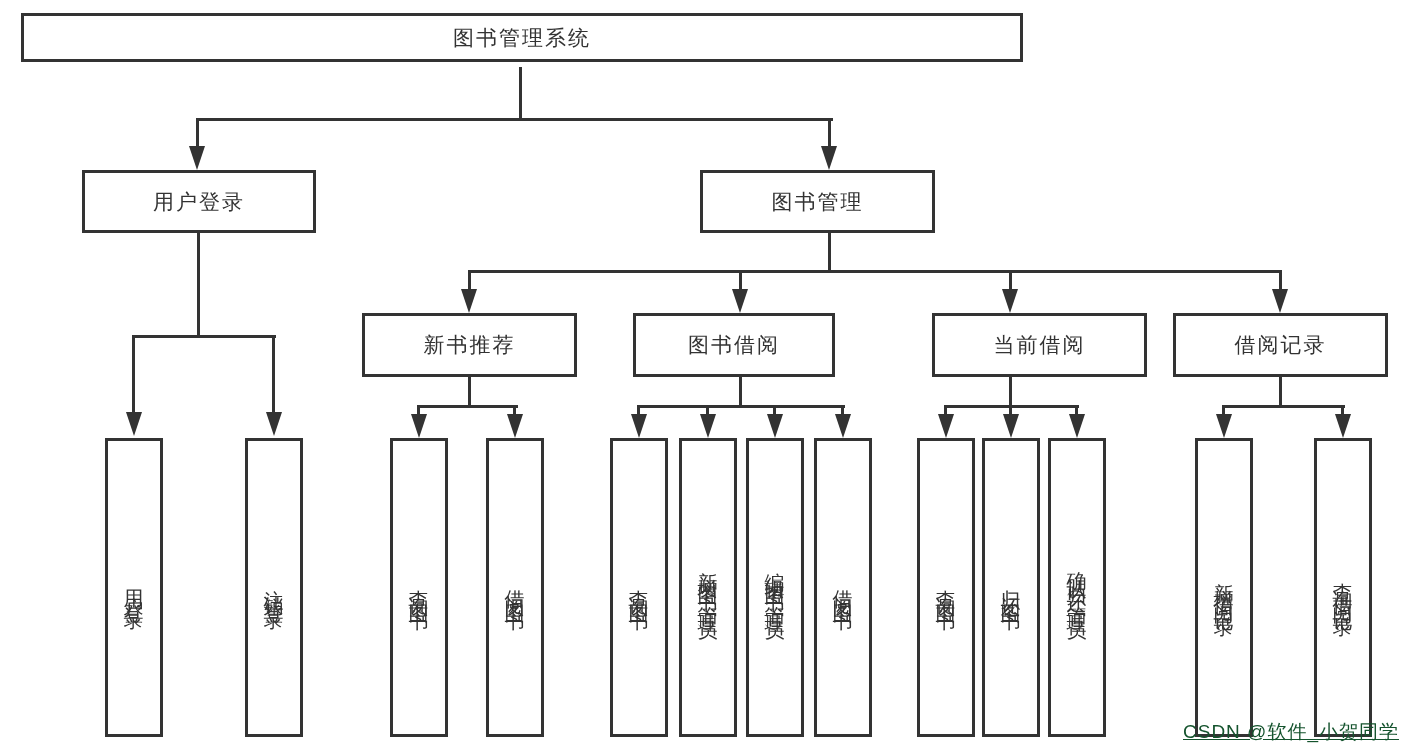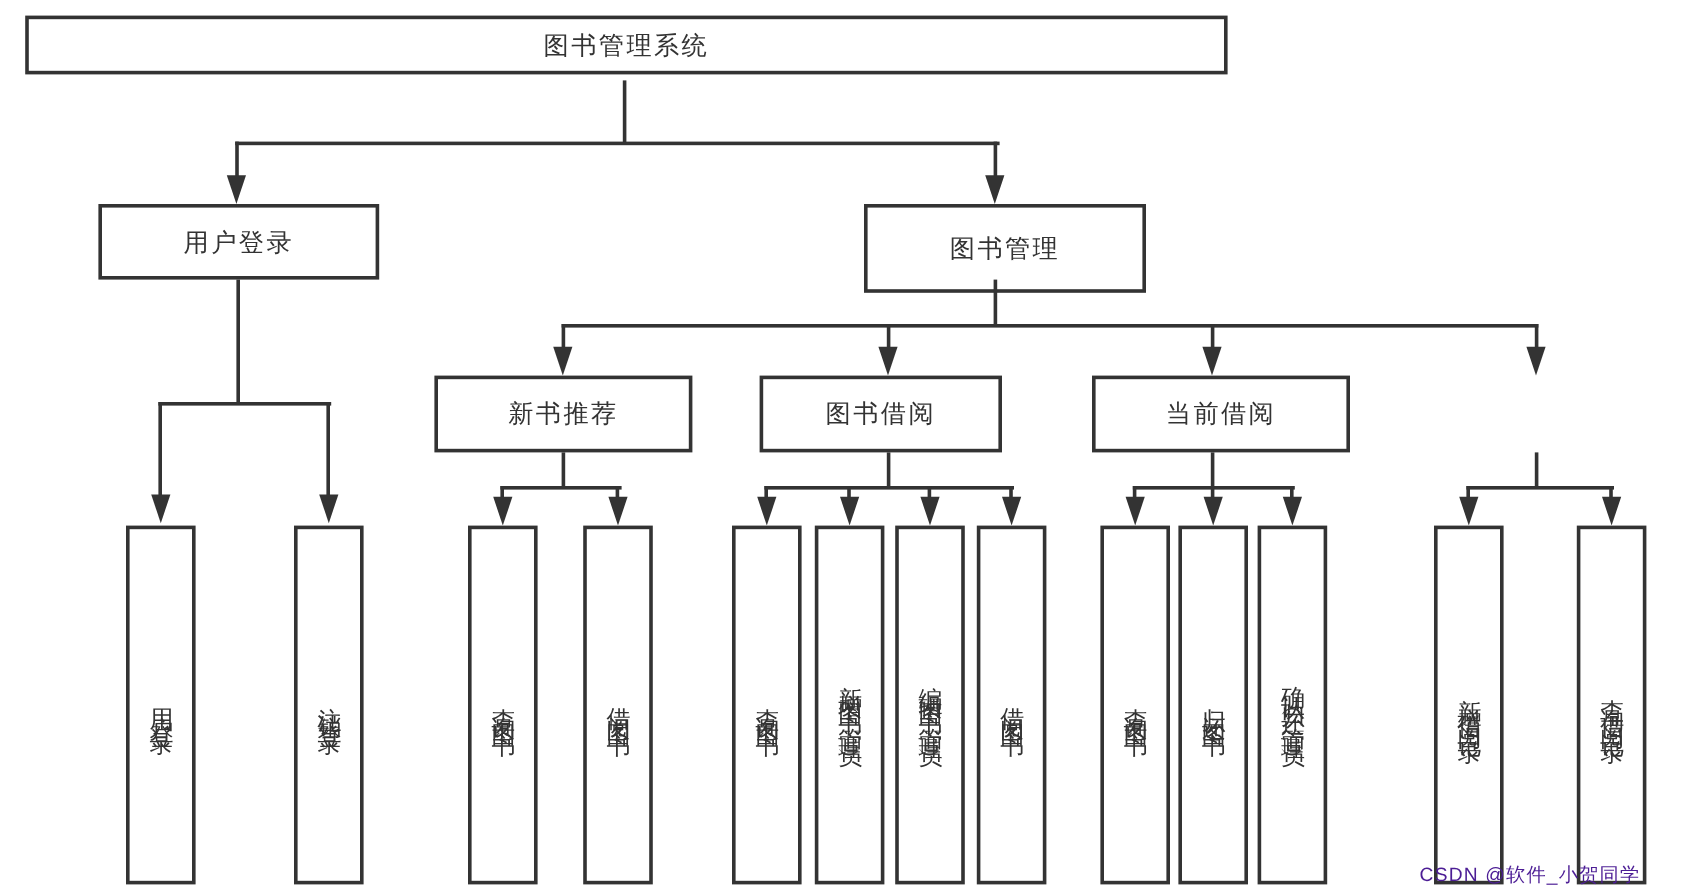--- a/index.html
+++ b/index.html
@@ -21,22 +21,22 @@
     writing-mode:vertical-lr;text-orientation:mixed;
     font-size:20px;letter-spacing:7px;line-height:1;white-space:nowrap;
   }
   .line{position:absolute;background:#333333;}
   .arrow{
     position:absolute;width:0;height:0;
     border-left:8px solid transparent;border-right:8px solid transparent;
     border-top:24px solid #333333;
   }
   .watermark{
-    position:absolute;left:1183px;top:719px;font-size:16px;letter-spacing:1px;
-    color:#4c1d95;white-space:nowrap;
+    position:absolute;left:1183px;top:719px;font-size:19px;letter-spacing:1px;
+    color:#14532d;white-space:nowrap;text-decoration:underline;
   }
 </style>
 </head>
 <body>
 
 <div class="stage">
 
   <div class="box" style="left:21px;top:13px;width:1002px;height:49px;">
     <span>图书管理系统</span>
   </div>
@@ -44,21 +44,21 @@
   <div class="line" style="left:519px;top:67px;width:3px;height:53px;"></div>
   <div class="line" style="left:196px;top:118px;width:637px;height:3px;"></div>
   <div class="line" style="left:196px;top:118px;width:3px;height:32px;"></div>
   <div class="arrow" style="left:189px;top:146px;"></div>
   <div class="line" style="left:828px;top:118px;width:3px;height:32px;"></div>
   <div class="arrow" style="left:821px;top:146px;"></div>
 
   <div class="box" style="left:82px;top:170px;width:234px;height:63px;">
     <span>用户登录</span>
   </div>
-  <div class="box" style="left:720px;top:170px;width:235px;height:74px;">
+  <div class="box" style="left:700px;top:170px;width:235px;height:63px;">
     <span>图书管理</span>
   </div>
 
   <div class="line" style="left:197px;top:233px;width:3px;height:104px;"></div>
   <div class="line" style="left:132px;top:335px;width:144px;height:3px;"></div>
   <div class="line" style="left:132px;top:335px;width:3px;height:79px;"></div>
   <div class="arrow" style="left:126px;top:412px;"></div>
   <div class="line" style="left:272px;top:335px;width:3px;height:79px;"></div>
   <div class="arrow" style="left:266px;top:412px;"></div>
 
@@ -72,22 +72,25 @@
   <div class="arrow" style="left:1002px;top:289px;"></div>
   <div class="line" style="left:1279px;top:270px;width:3px;height:22px;"></div>
   <div class="arrow" style="left:1272px;top:289px;"></div>
 
   <div class="box" style="left:362px;top:313px;width:215px;height:64px;">
     <span>新书推荐</span>
   </div>
   <div class="box" style="left:633px;top:313px;width:202px;height:64px;">
     <span>图书借阅</span>
   </div>
-  <div class="box" style="left:910px;top:313px;width:215px;height:64px;">
+  <div class="box" style="left:932px;top:313px;width:215px;height:64px;">
     <span>当前借阅</span>
+  </div>
+  <div class="box" style="left:1173px;top:313px;width:215px;height:64px;">
+    <span>借阅记录</span>
   </div>
 
   <div class="line" style="left:468px;top:377px;width:3px;height:30px;"></div>
   <div class="line" style="left:417px;top:405px;width:101px;height:3px;"></div>
   <div class="line" style="left:417px;top:405px;width:3px;height:11px;"></div>
   <div class="arrow" style="left:411px;top:414px;"></div>
   <div class="line" style="left:513px;top:405px;width:3px;height:11px;"></div>
   <div class="arrow" style="left:507px;top:414px;"></div>
 
   <div class="line" style="left:739px;top:377px;width:3px;height:30px;"></div>

